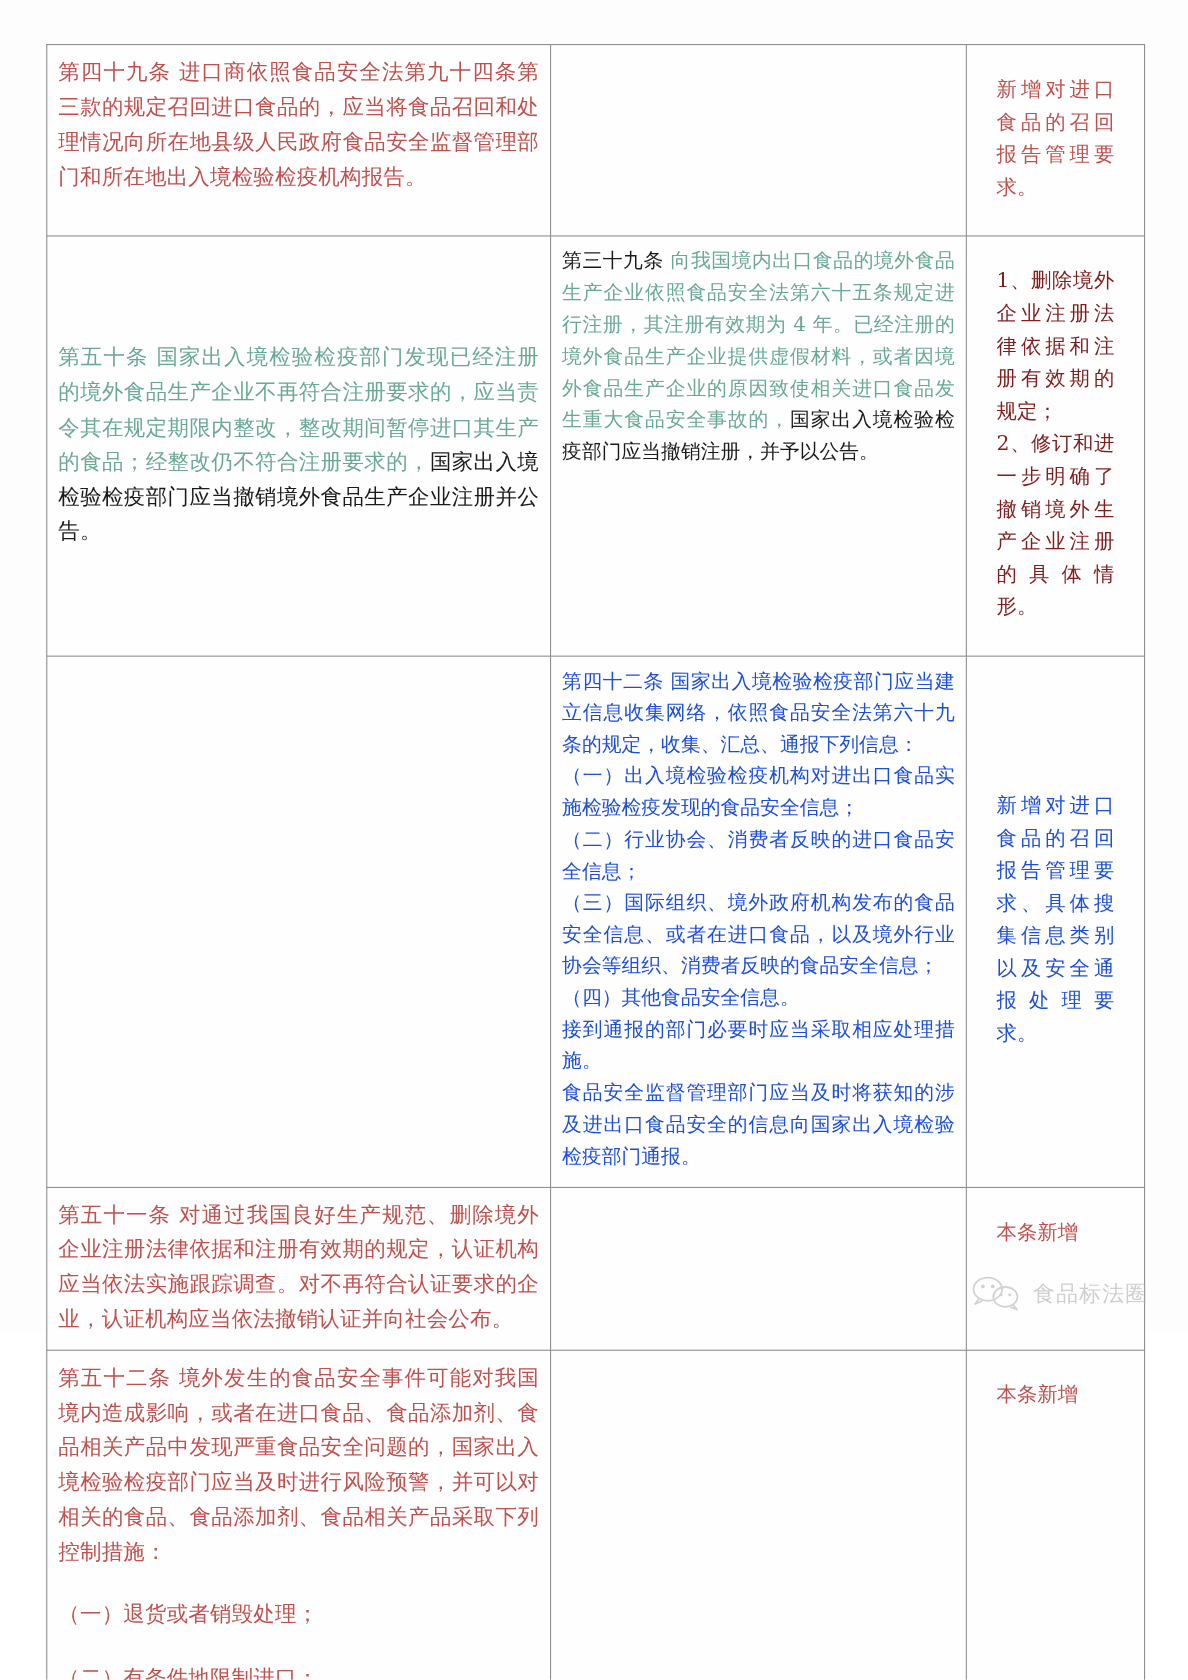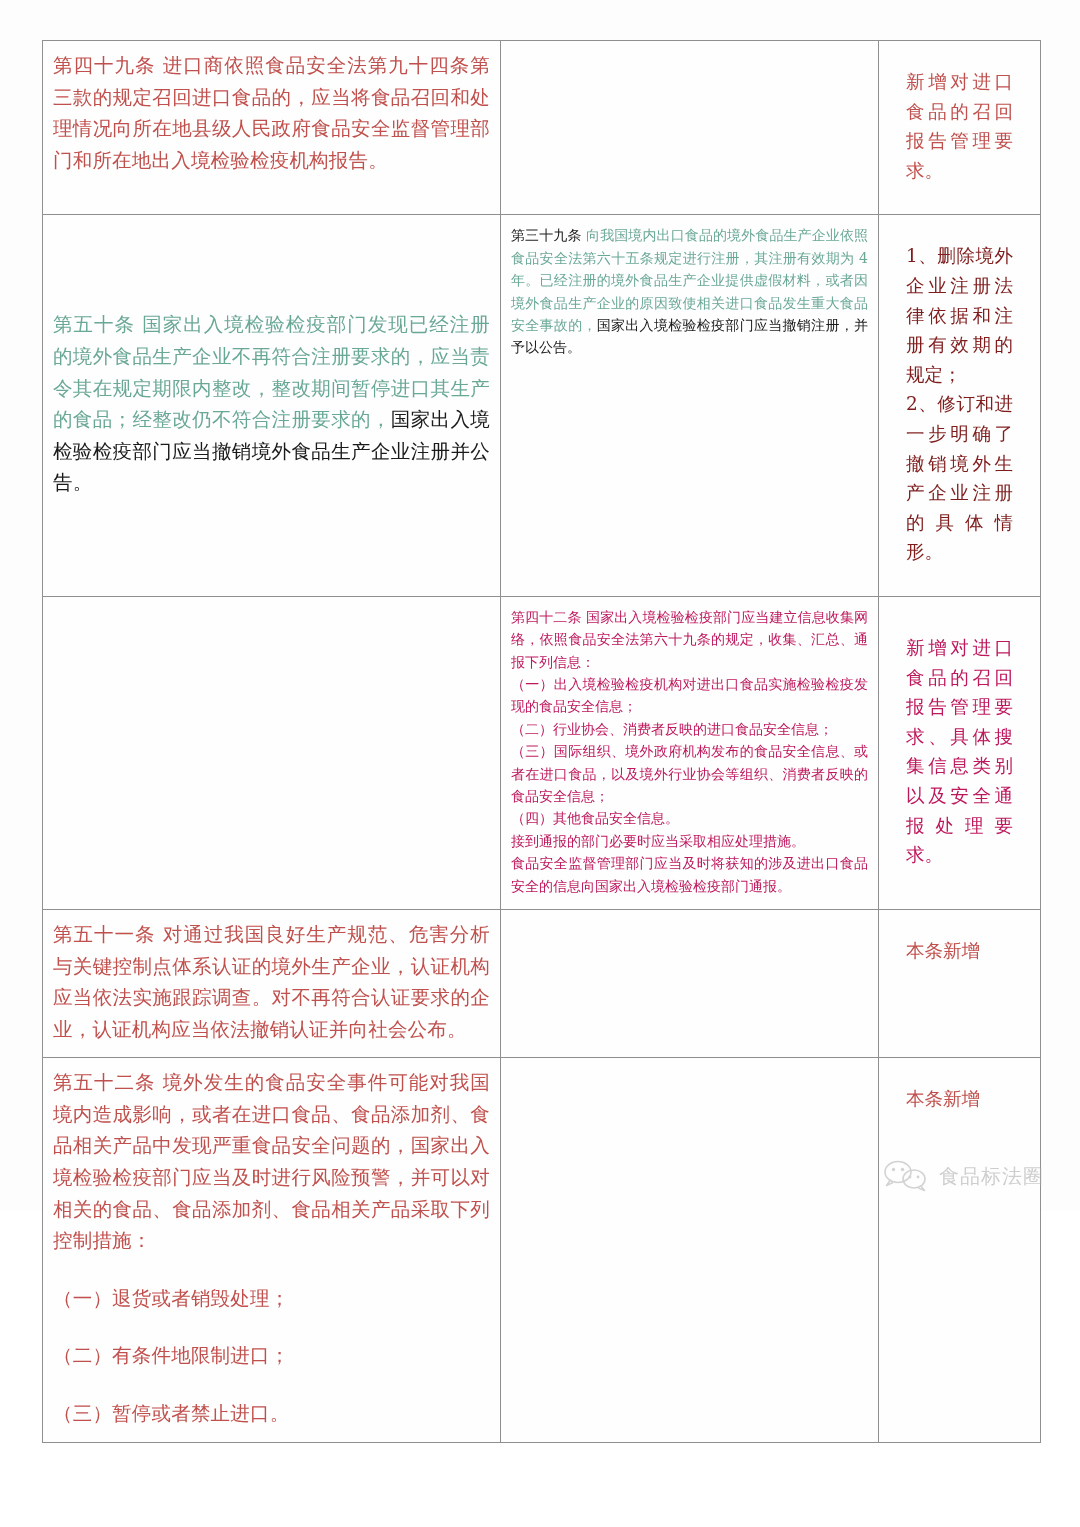--- a/index.html
+++ b/index.html
@@ -45,32 +45,32 @@
     line-height: 1.62;
     letter-spacing: 0.2px;
     text-align: justify;
     text-justify: inter-ideograph;
     font-family: "DejaVu Serif", "Liberation Serif", serif;
   }
 
   .red   { color: #c0504d; }
   .teal  { color: #6aa896; }
   .teal2 { color: #7f1d1d; }
-  .blue  { color: #be185d; }
+  .blue  { color: #1d4ed8; }
   .black { color: #1a1a1a; }
 
   .rcol-para {
     font-size: 18.5px;
     line-height: 1.6;
     margin: 17px;
     text-align: justify;
     text-justify: inter-ideograph;
   }
   .mid-para {
-    font-size: 14px;
+    font-size: 18px;
     line-height: 1.6;
     margin: 0;
     text-align: justify;
     text-justify: inter-ideograph;
   }
 
   
   .vmid { vertical-align: middle !important; }
 
   
@@ -139,21 +139,21 @@
           <p class="mid-para blue">接到通报的部门必要时应当采取相应处理措施。</p>
           <p class="mid-para blue">食品安全监督管理部门应当及时将获知的涉及进出口食品安全的信息向国家出入境检验检疫部门通报。</p>
         </td>
         <td class="vmid">
           <p class="rcol-para blue">新增对进口食品的召回报告管理要求、具体搜集信息类别以及安全通报处理要求。</p>
         </td>
       </tr>
 
       <tr>
         <td>
-          <p class="para red">第五十一条   对通过我国良好生产规范、危害分析与关键控制点体系认证的境外生产企业，认证机构应当依法实施跟踪调查。对不再符合认证要求的企业，认证机构应当依法撤销认证并向社会公布。</p>
+          <p class="para red">第五十一条   对通过我国良好生产规范、删除境外企业注册法律依据和注册有效期的规定，认证机构应当依法实施跟踪调查。对不再符合认证要求的企业，认证机构应当依法撤销认证并向社会公布。</p>
         </td>
         <td></td>
         <td>
           <p class="rcol-para red">本条新增</p>
         </td>
       </tr>
 
       <tr>
         <td>
           <p class="para red">第五十二条   境外发生的食品安全事件可能对我国境内造成影响，或者在进口食品、食品添加剂、食品相关产品中发现严重食品安全问题的，国家出入境检验检疫部门应当及时进行风险预警，并可以对相关的食品、食品添加剂、食品相关产品采取下列控制措施：</p>

